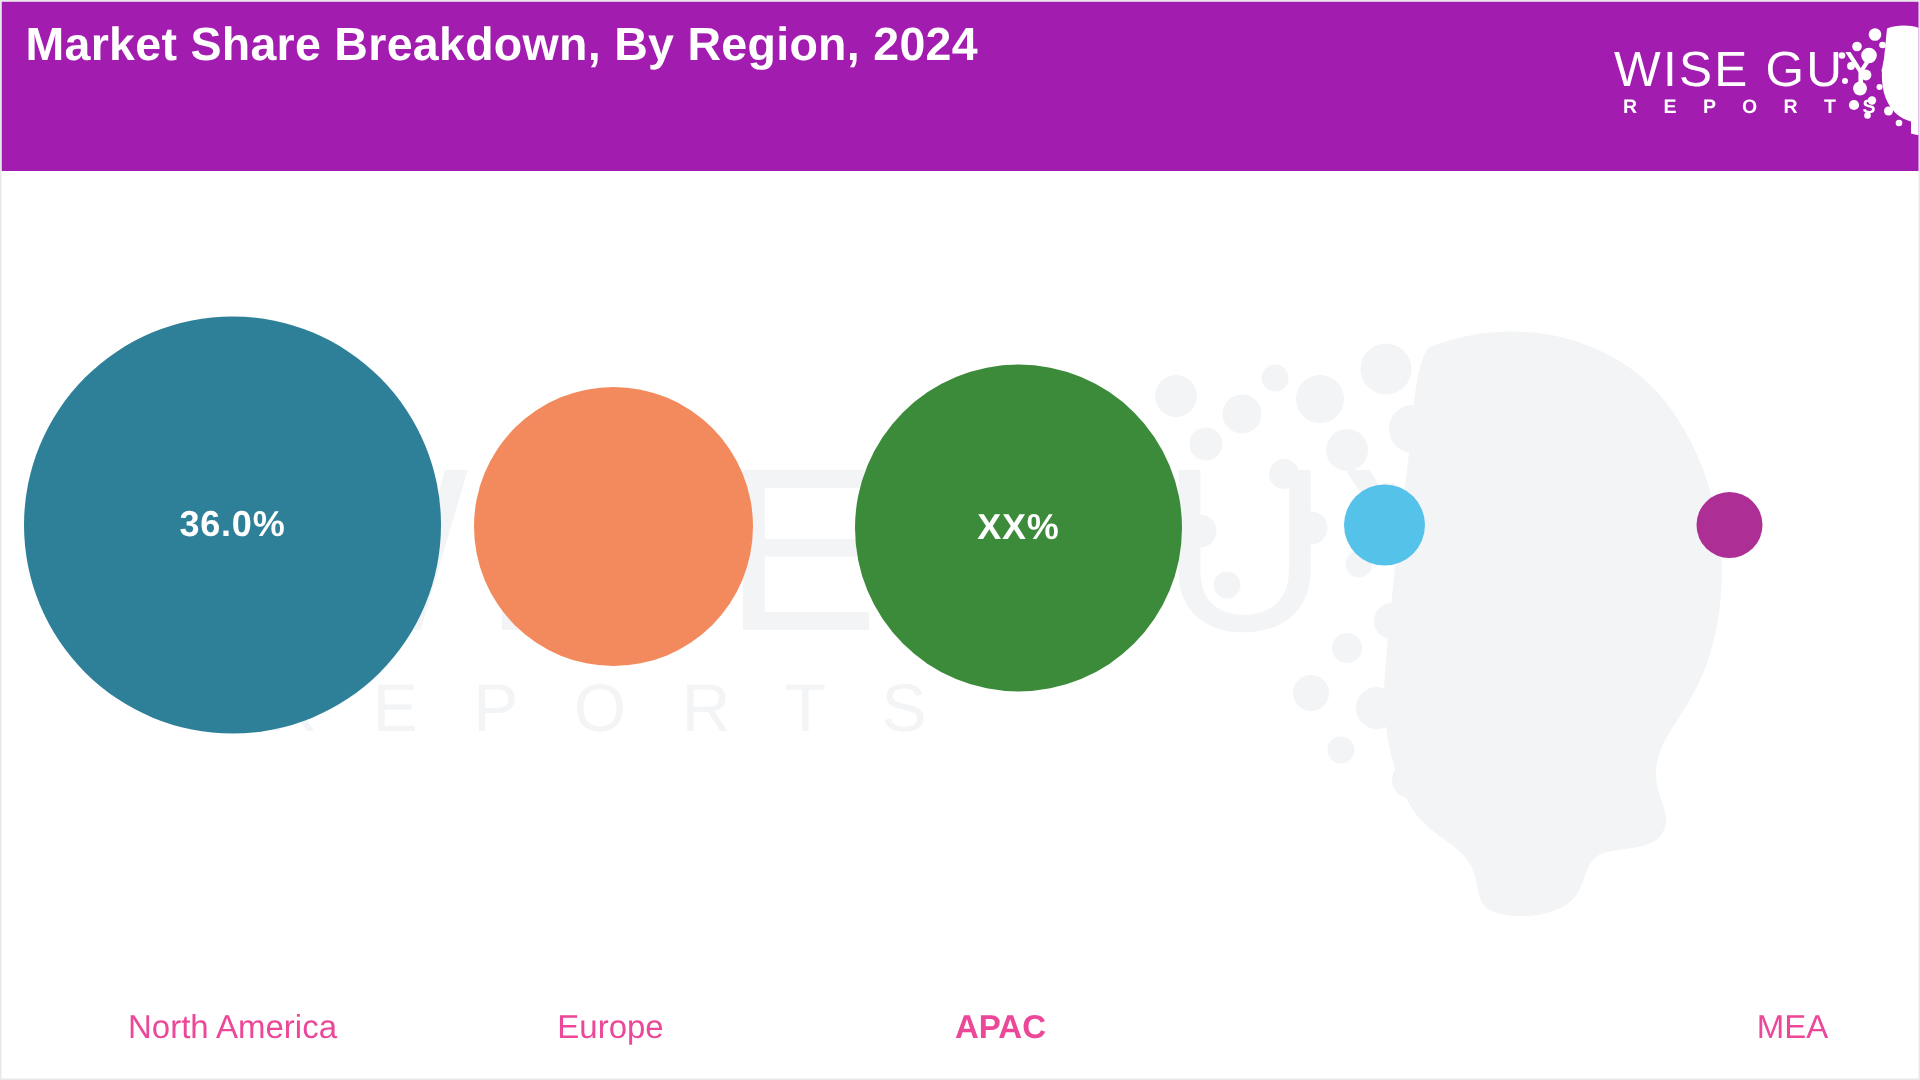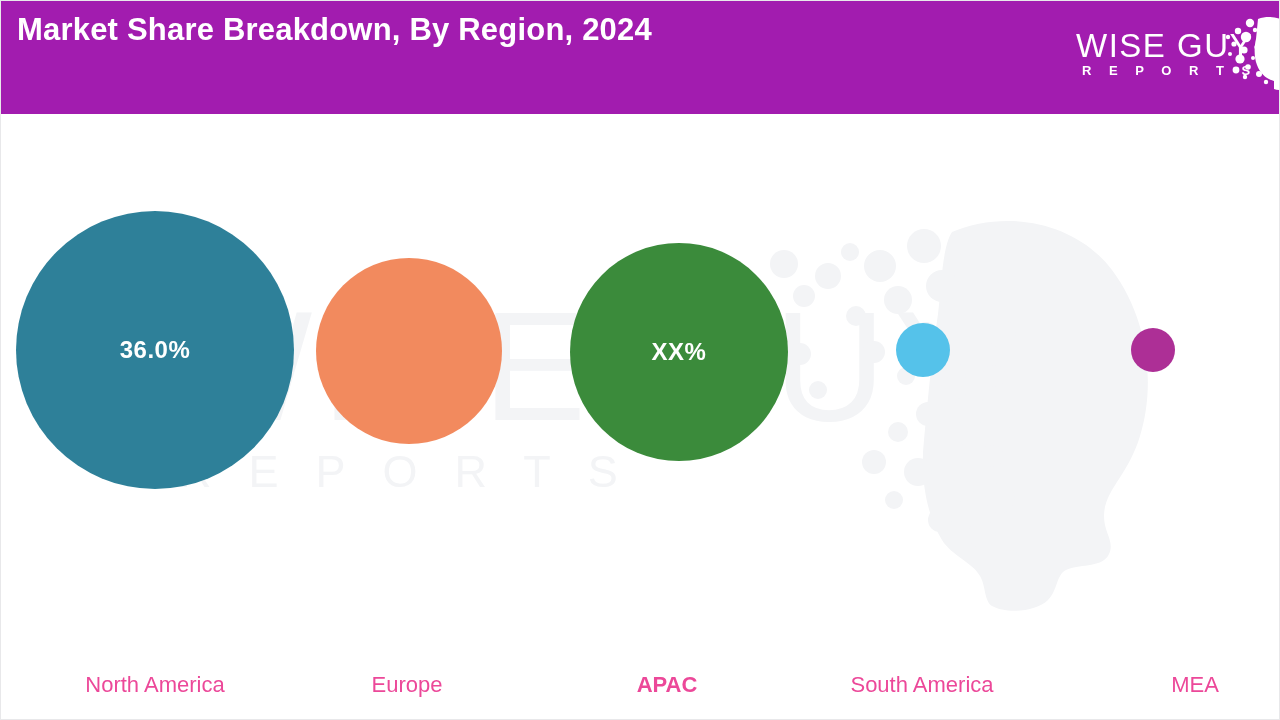--- a/index.html
+++ b/index.html
@@ -263,17 +263,16 @@
       <span class="bubble-value"></span>
     </div>
 
     <div class="bubble" style="left:1130px; top:224px; width:44px; height:44px; background:#ad2f96;">
       <span class="bubble-value"></span>
     </div>
 
     <div class="cat-label" style="left:154px;">North America</div>
     <div class="cat-label" style="left:406px;">Europe</div>
     <div class="cat-label" style="left:666px;font-weight:bold;">APAC</div>
-    <div class="cat-label" style="left:921px;">South America</div>
     <div class="cat-label" style="left:1194px;">MEA</div>
 
   </div>
 </div>
 
 </body></html>

